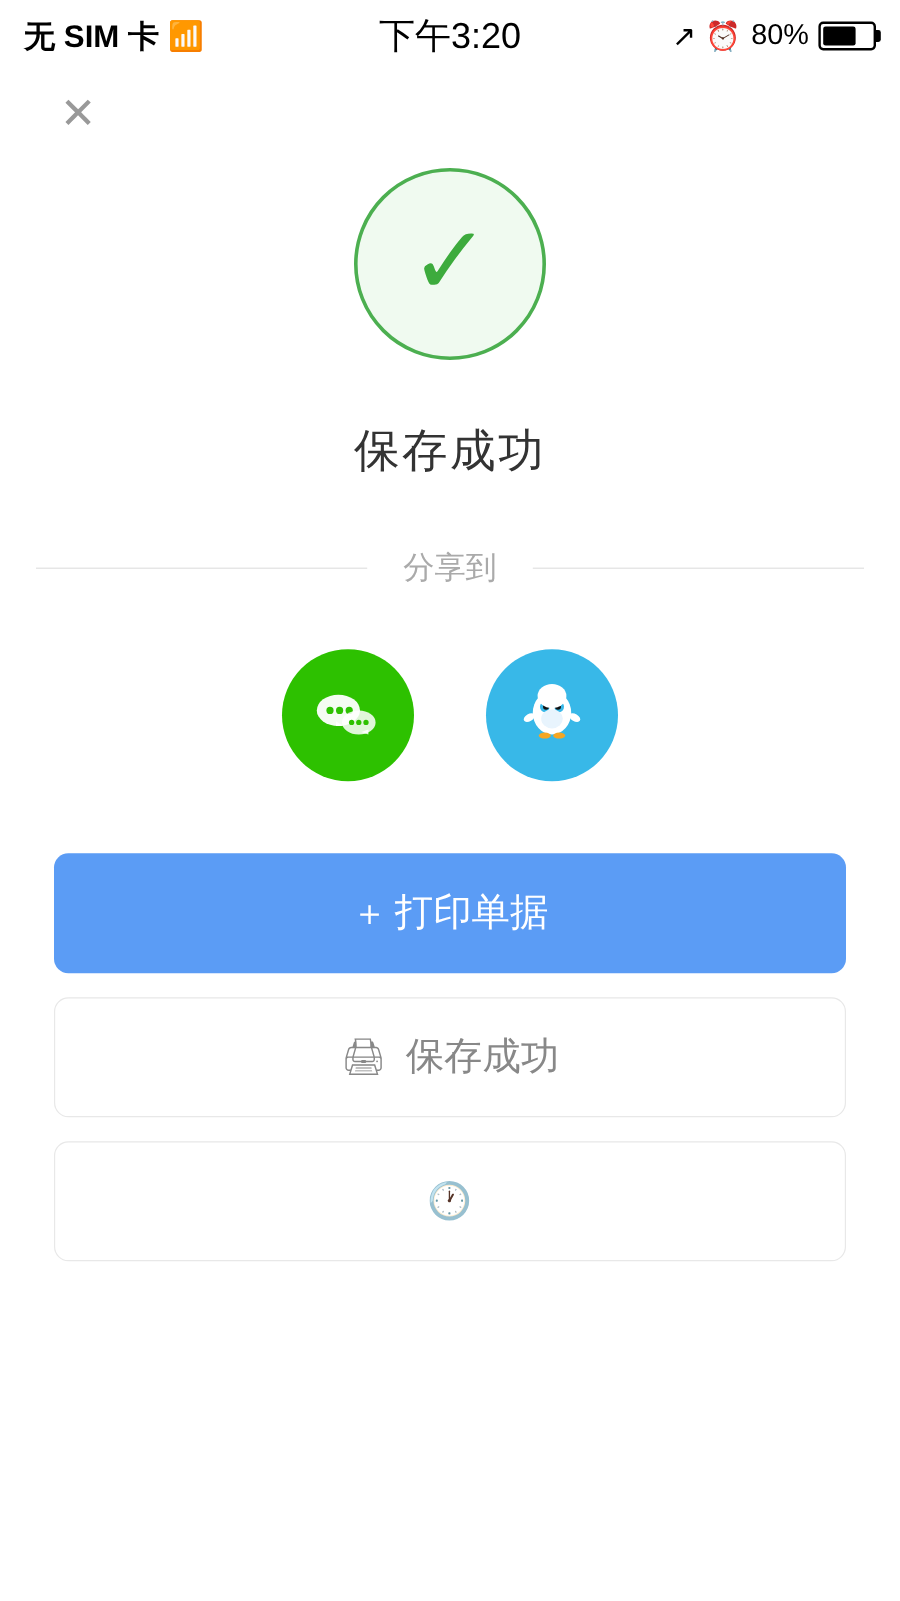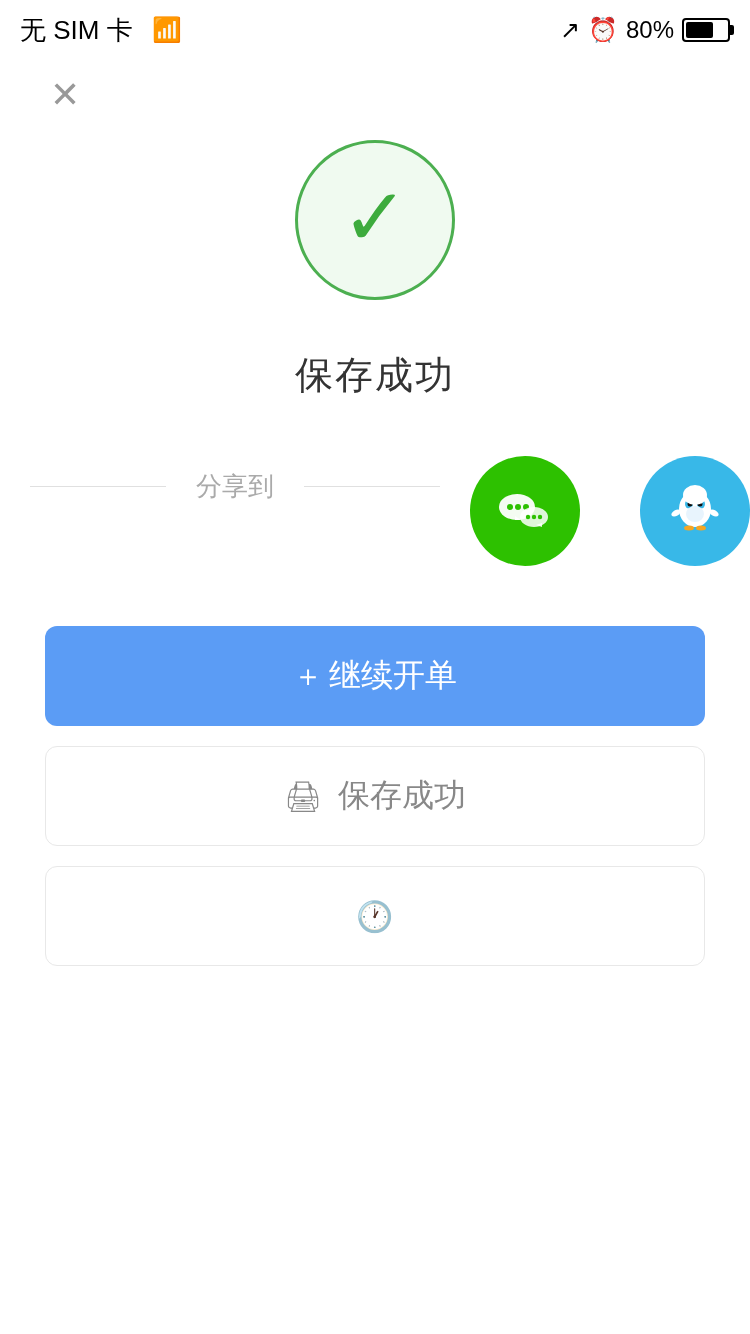--- a/index.html
+++ b/index.html
@@ -22,24 +22,24 @@
       display: flex;
       align-items: center;
       justify-content: space-between;
       padding: 0 20px;
       position: relative;
     }
 
     .status-left {
       display: flex;
       align-items: center;
-      gap: 20px;
+      gap: 8px;
       font-size: 26px;
       color: #000;
-      font-weight: 400;
+      font-weight: 700;
     }
 
     .wifi-icon {
       font-size: 24px;
     }
 
     .status-center {
       position: absolute;
       left: 50%;
       transform: translateX(-50%);
@@ -140,21 +140,21 @@
       font-weight: 400;
       margin-bottom: 55px;
       letter-spacing: 2px;
     }
 
     
     .share-section {
       width: 100%;
       position: relative;
       display: flex;
-      flex-direction: row;
+      flex-direction: column;
       margin-bottom: 60px;
     }
 
     .share-divider {
       width: 100%;
       display: flex;
       align-items: center;
       margin-bottom: 50px;
     }
 
@@ -251,20 +251,21 @@
     }
   </style>
 </head>
 <body>
 
 <div class="status-bar">
   <div class="status-left">
     <span>无 SIM 卡</span>
     <span class="wifi-icon">📶</span>
   </div>
+  <div class="status-center">下午3:20</div>
   <div class="status-right">
     <span>↗</span>
     <span>⏰</span>
     <span>80%</span>
     <div class="battery-icon">
       <div class="battery-fill"></div>
     </div>
   </div>
 </div>
 
@@ -330,21 +331,21 @@
           <ellipse cx="32" cy="16" rx="12" ry="10" fill="white"></ellipse>
         </svg>
       </div>
     </div>
   </div>
 
   <div class="action-buttons">
 
     <button class="action-btn btn-primary">
       <span class="btn-icon">＋</span>
-      <span class="btn-text" style="margin-left:-10px;">继续开单</span>
+      <span class="btn-text" style="margin-left:-10px;">打印单据</span>
     </button>
 
     <button class="action-btn btn-secondary">
       <span class="btn-icon">🖨</span>
       <span class="btn-text">保存成功</span>
     </button>
 
     <button class="action-btn btn-secondary">
       <span class="btn-icon">🕐</span>
     </button>

